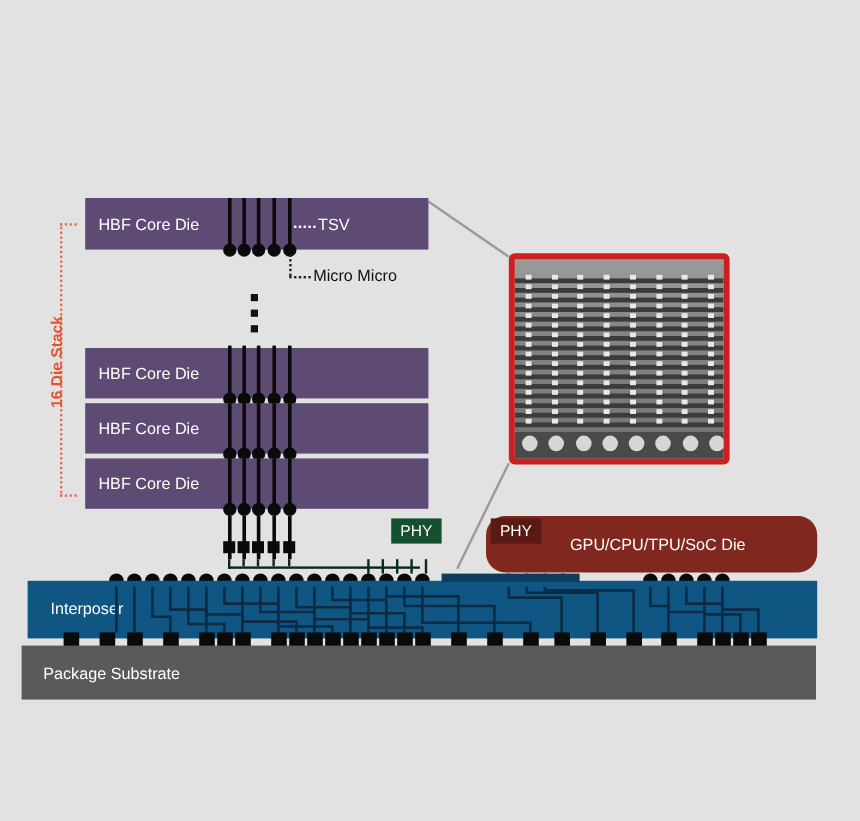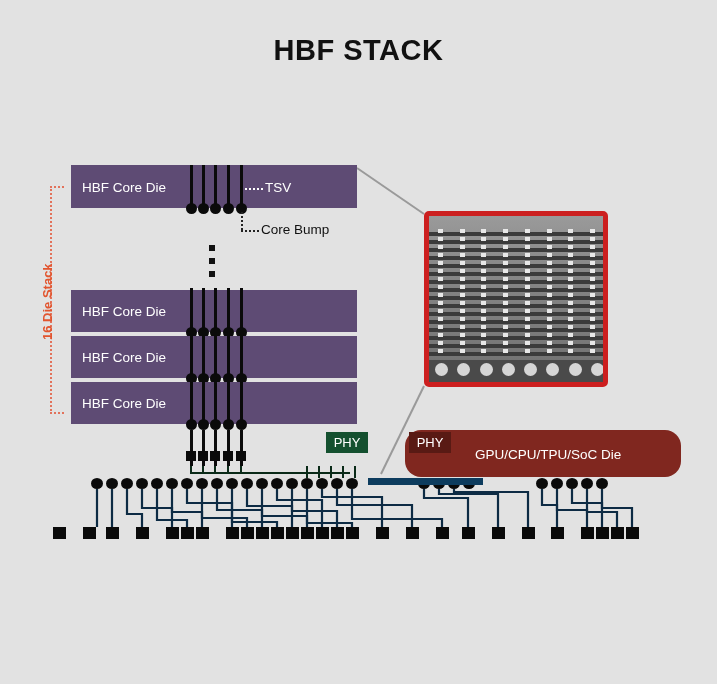--- a/index.html
+++ b/index.html
@@ -80,21 +80,20 @@
   .inset-row{position:absolute;left:0;width:100%;background:#3b3b3b;height:4px;}
   .inset-tsv{position:absolute;background:#e8e8e8;width:5px;height:4px;}
   .inset-base{position:absolute;left:0;width:100%;background:#4a4a4a;}
   .inset-ball{position:absolute;border-radius:50%;background:#d6d6d6;}
 </style>
 </head>
 <body>
 
 <div id="stage">
 
-  <div class="title">HBF STACK</div>
 
   <svg style="position:absolute;left:0;top:0;width:717px;height:684px;pointer-events:none;">
     <line x1="357" y1="168" x2="424" y2="214" stroke="#9a9a9a" stroke-width="2"></line>
     <line x1="381" y1="474" x2="424" y2="386" stroke="#9a9a9a" stroke-width="2"></line>
   </svg>
 
   <div class="bracket" style="left:50px;top:186px;width:14px;height:228px;"></div>
   <div class="stack-label" style="left:40px;top:340px;">16 Die Stack</div>
 
   <div class="blk core-die" style="left:71px;top:165px;width:286px;height:43px;">
@@ -111,21 +110,21 @@
   <div class="callout light" style="left:265px;top:180px;">TSV</div>
 
   <div class="bump" style="left:186px;top:203px;width:11px;height:11px;"></div>
   <div class="bump" style="left:198px;top:203px;width:11px;height:11px;"></div>
   <div class="bump" style="left:210px;top:203px;width:11px;height:11px;"></div>
   <div class="bump" style="left:223px;top:203px;width:11px;height:11px;"></div>
   <div class="bump" style="left:236px;top:203px;width:11px;height:11px;"></div>
 
   <div class="vleader" style="left:241px;top:212px;height:18px;"></div>
   <div class="leader dk" style="left:241px;top:230px;width:18px;"></div>
-  <div class="callout dark" style="left:261px;top:222px;">Core Bump</div>
+  <div class="callout dark" style="left:261px;top:222px;">Micro Micro</div>
 
   <div class="dots3">
     <span style="left:209px;top:245px;"></span>
     <span style="left:209px;top:258px;"></span>
     <span style="left:209px;top:271px;"></span>
   </div>
 
   <div class="blk core-die" style="left:71px;top:290px;width:286px;height:42px;">
     <span class="lbl">HBF Core Die</span>
   </div>
@@ -224,20 +223,23 @@
   <div class="bump" style="left:418px;top:478px;width:12px;height:11px;"></div>
   <div class="bump" style="left:433px;top:478px;width:12px;height:11px;"></div>
   <div class="bump" style="left:448px;top:478px;width:12px;height:11px;"></div>
   <div class="bump" style="left:463px;top:478px;width:12px;height:11px;"></div>
   <div class="bump" style="left:536px;top:478px;width:12px;height:11px;"></div>
   <div class="bump" style="left:551px;top:478px;width:12px;height:11px;"></div>
   <div class="bump" style="left:566px;top:478px;width:12px;height:11px;"></div>
   <div class="bump" style="left:581px;top:478px;width:12px;height:11px;"></div>
   <div class="bump" style="left:596px;top:478px;width:12px;height:11px;"></div>
 
+  <div class="blk interposer" style="left:23px;top:484px;width:658px;height:48px;">
+    <span class="lbl">Interposer</span>
+  </div>
 
   <svg style="position:absolute;left:0;top:0;width:717px;height:684px;pointer-events:none;">
     <g stroke="#0d2b44" stroke-width="2.2" fill="none">
       <path d="M97,489 L97,527"></path>
       <path d="M112,489 L112,527"></path>
       <path d="M127,489 L127,514 L142,514 L142,527"></path>
       <path d="M142,489 L142,508 L172,508 L172,527"></path>
       <path d="M157,489 L157,520 L187,520 L187,527"></path>
       <path d="M172,489 L172,512 L202,512 L202,527"></path>
       <path d="M187,489 L187,503 L232,503 L232,527"></path>
@@ -286,20 +288,23 @@
   <div class="sqbump" style="left:436px;top:527px;width:13px;height:12px;"></div>
   <div class="sqbump" style="left:462px;top:527px;width:13px;height:12px;"></div>
   <div class="sqbump" style="left:492px;top:527px;width:13px;height:12px;"></div>
   <div class="sqbump" style="left:522px;top:527px;width:13px;height:12px;"></div>
   <div class="sqbump" style="left:551px;top:527px;width:13px;height:12px;"></div>
   <div class="sqbump" style="left:581px;top:527px;width:13px;height:12px;"></div>
   <div class="sqbump" style="left:596px;top:527px;width:13px;height:12px;"></div>
   <div class="sqbump" style="left:611px;top:527px;width:13px;height:12px;"></div>
   <div class="sqbump" style="left:626px;top:527px;width:13px;height:12px;"></div>
 
+  <div class="blk substrate" style="left:18px;top:538px;width:662px;height:45px;">
+    <span class="lbl">Package Substrate</span>
+  </div>
 
   <div class="inset" style="left:424px;top:211px;width:184px;height:176px;">
     <div id="inset-content" style="position:absolute;left:0;top:0;right:0;bottom:0;">
         <div class="inset-row" style="top: 16px;"></div>
         <div class="inset-tsv" style="left: 9px; top: 13px;"></div>
         <div class="inset-tsv" style="left: 30.7px; top: 13px;"></div>
         <div class="inset-tsv" style="left: 52.4px; top: 13px;"></div>
         <div class="inset-tsv" style="left: 74.1px; top: 13px;"></div>
         <div class="inset-tsv" style="left: 95.9px; top: 13px;"></div>
         <div class="inset-tsv" style="left: 117.6px; top: 13px;"></div>

